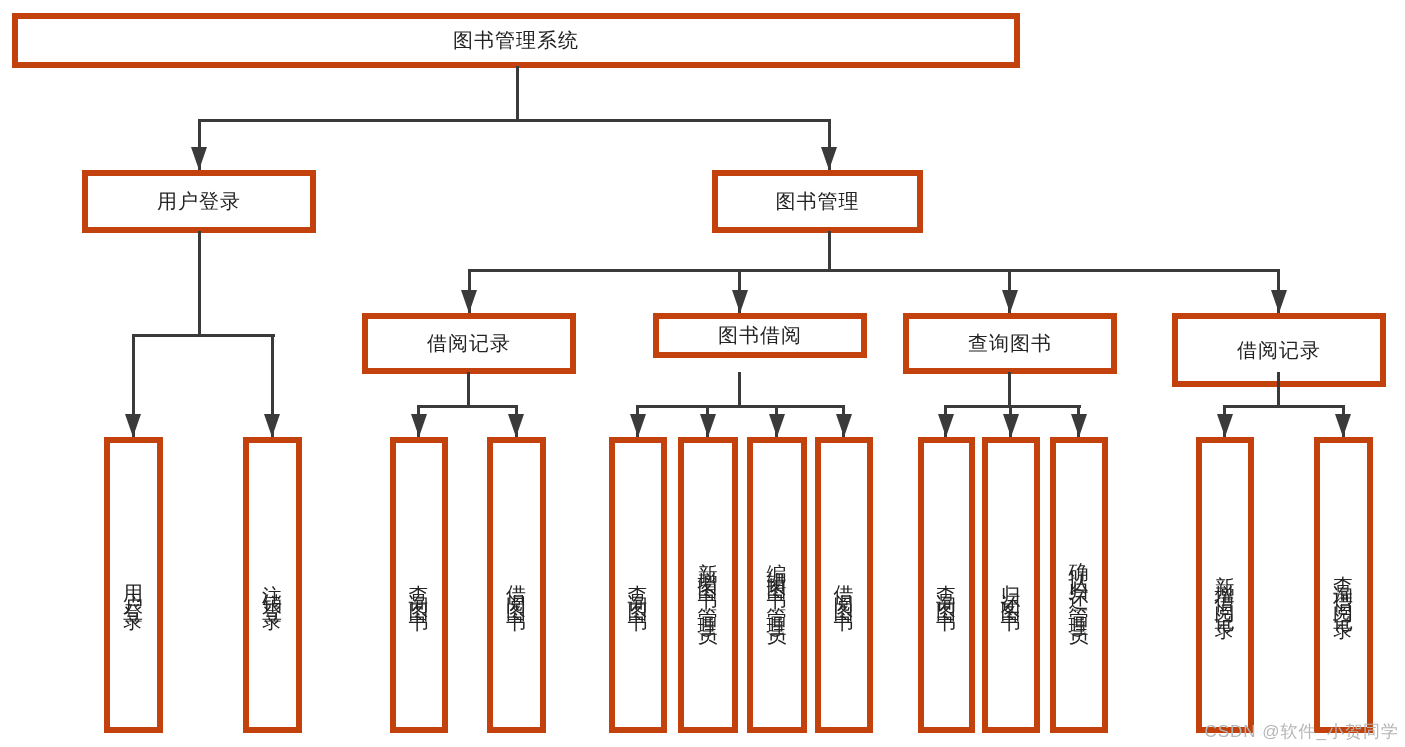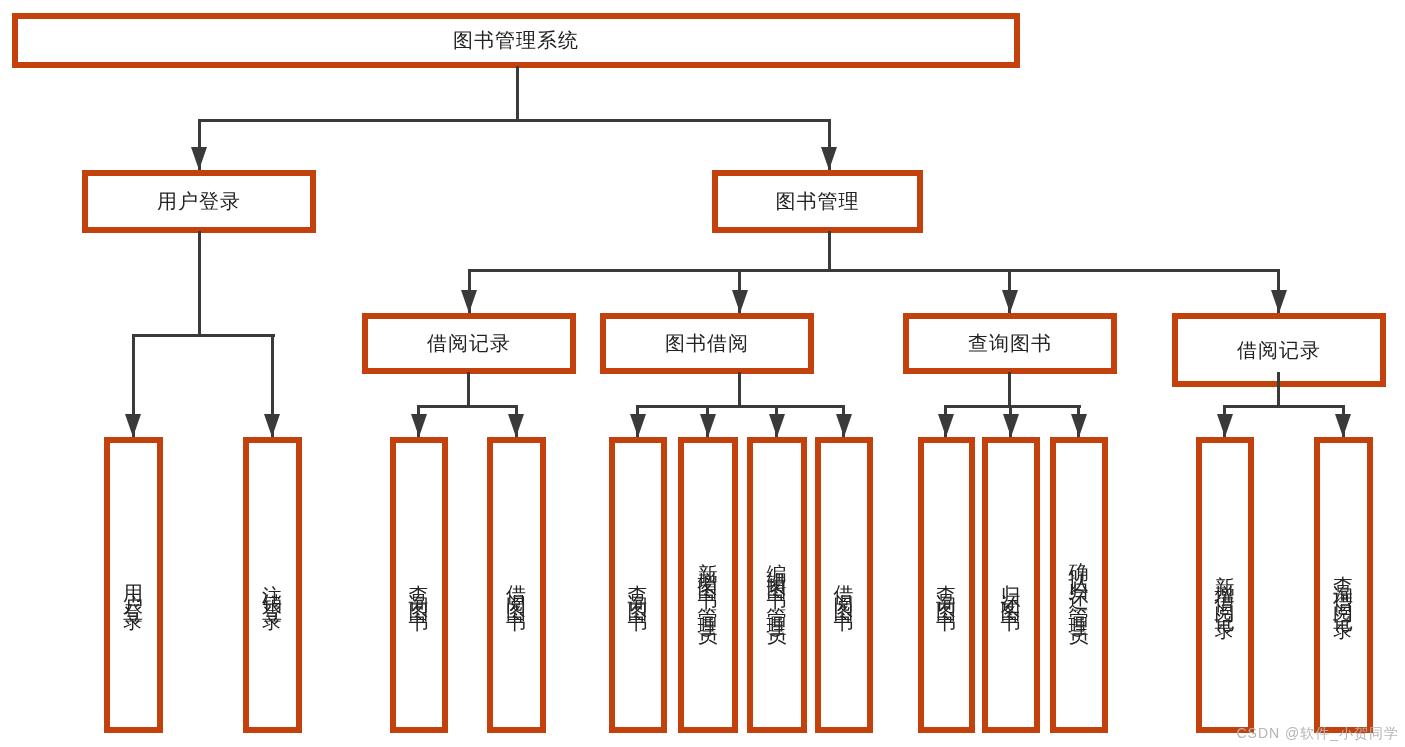--- a/index.html
+++ b/index.html
@@ -22,21 +22,21 @@
   .h-line, .v-line { position:absolute; background:#3a3a3a; }
   .h-line { height:3px; }
   .v-line { width:3px; }
   .arrow {
     position:absolute; width:0; height:0;
     border-left:8px solid transparent; border-right:8px solid transparent;
     border-top:23px solid #3a3a3a;
   }
   .watermark {
     position:absolute; right:6px; bottom:4px; z-index:5;
-    font-size:14px; color:#b5b5b5; letter-spacing:1px; white-space:nowrap;
+    font-size:17px; color:#b5b5b5; letter-spacing:1px; white-space:nowrap;
   }
 </style>
 </head>
 <body>
 
 <div class="canvas">
 
   <div class="node hnode" style="left:12px;top:13px;width:1008px;height:55px">图书管理系统</div>
 
   <div class="v-line" style="left:516px;top:66px;height:53px"></div>
@@ -61,21 +61,21 @@
   <div class="v-line" style="left:468px;top:269px;height:44px"></div>
   <div class="arrow" style="left:461px;top:290px"></div>
   <div class="v-line" style="left:738px;top:269px;height:44px"></div>
   <div class="arrow" style="left:732px;top:290px"></div>
   <div class="v-line" style="left:1008px;top:269px;height:44px"></div>
   <div class="arrow" style="left:1002px;top:290px"></div>
   <div class="v-line" style="left:1277px;top:269px;height:44px"></div>
   <div class="arrow" style="left:1271px;top:290px"></div>
 
   <div class="node hnode" style="left:362px;top:313px;width:214px;height:61px">借阅记录</div>
-  <div class="node hnode" style="left:600px;top:313px;width:214px;height:61px">图书借阅</div>
+  <div class="node hnode" style="left:653px;top:313px;width:214px;height:45px">图书借阅</div>
   <div class="node hnode" style="left:903px;top:313px;width:214px;height:61px">查询图书</div>
   <div class="node hnode" style="left:1172px;top:313px;width:214px;height:74px">借阅记录</div>
 
   <div class="v-line" style="left:467px;top:372px;height:36px"></div>
   <div class="h-line" style="left:418px;top:405px;width:100px"></div>
   <div class="v-line" style="left:417px;top:405px;height:32px"></div>
   <div class="arrow" style="left:411px;top:414px"></div>
   <div class="v-line" style="left:515px;top:405px;height:32px"></div>
   <div class="arrow" style="left:508px;top:414px"></div>
 

